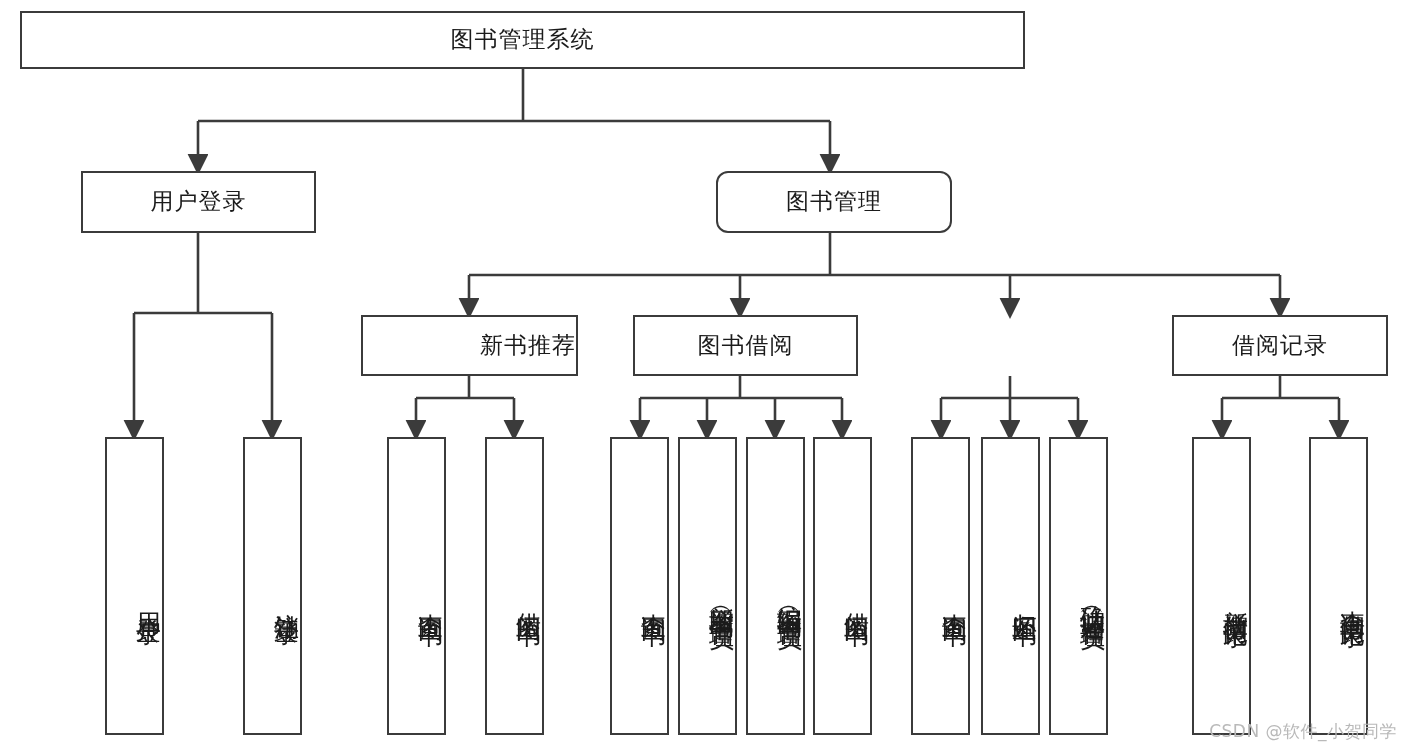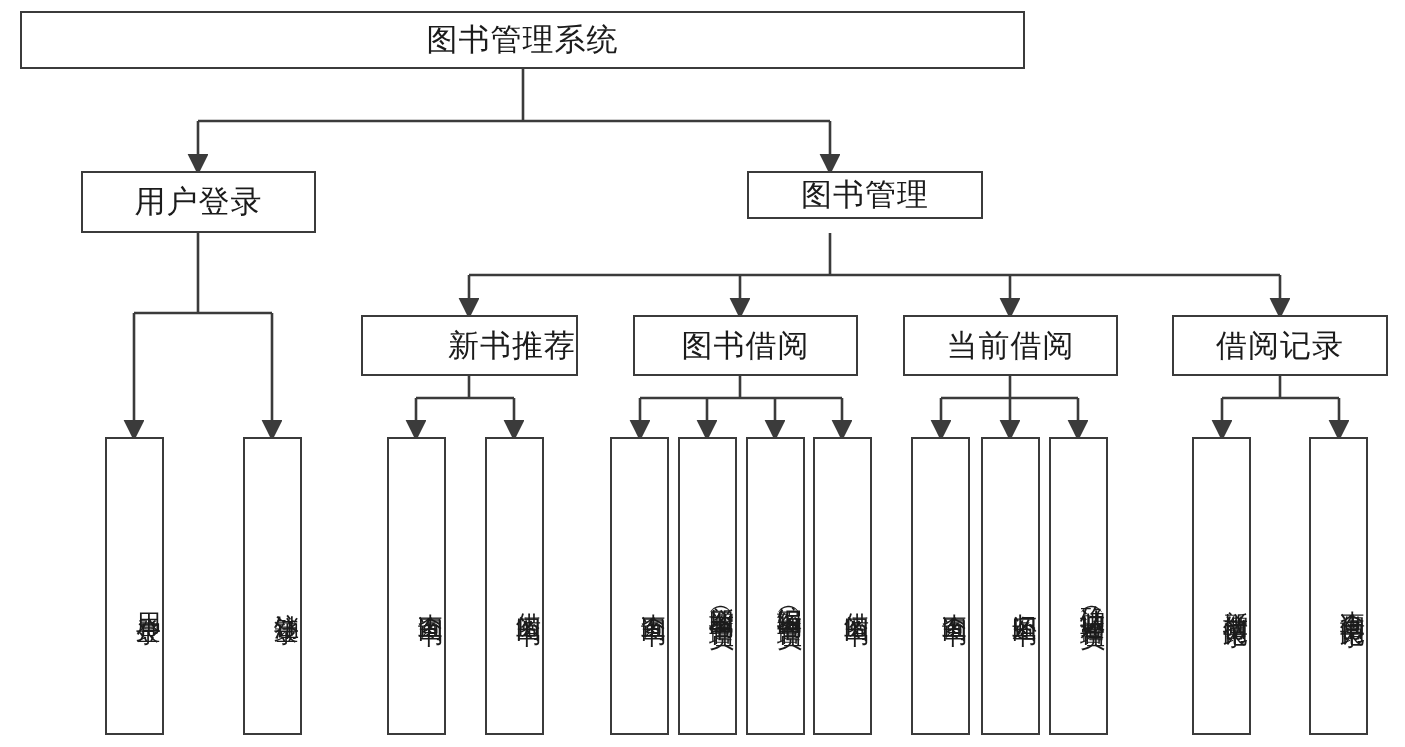--- a/index.html
+++ b/index.html
@@ -31,21 +31,21 @@
     position: absolute;
     box-sizing: border-box;
     background: #ffffff;
     border: 2px solid #3b3b3b;
     display: flex;
     align-items: center;
     justify-content: center;
     color: #1b1b1b;
   }
   .node.horiz {
-    font-size: 31px;
+    font-size: 23px;
     letter-spacing: 1px;
     line-height: 1.2;
   }
   .node.vert {
     writing-mode: vertical-rl;
     text-orientation: upright;
     font-size: 25px;
     line-height: 1.1;
     letter-spacing: 3px;
     padding-top: 26px;
@@ -126,32 +126,29 @@
     </g>
   </svg>
 
   <div class="node horiz" style="left:20px; top:11px; width:1005px; height:58px;">
     <span>图书管理系统</span>
   </div>
 
   <div class="node horiz" style="left:81px; top:171px; width:235px; height:62px;">
     <span>用户登录</span>
   </div>
-  <div class="node horiz" style="left:747px; top:171px; width:236px; height:48px;">
+  <div class="node horiz" style="left:716px; top:171px; width:236px; height:62px;border-radius:12px;">
     <span>图书管理</span>
   </div>
 
   <div class="node horiz" style="left:361px; top:315px; width:217px; height:61px;justify-content:flex-end;">
     <span>新书推荐</span>
   </div>
   <div class="node horiz" style="left:633px; top:315px; width:225px; height:61px;">
     <span>图书借阅</span>
-  </div>
-  <div class="node horiz" style="left:903px; top:315px; width:215px; height:61px;">
-    <span>当前借阅</span>
   </div>
   <div class="node horiz" style="left:1172px; top:315px; width:216px; height:61px;">
     <span>借阅记录</span>
   </div>
 
   <div class="node vert" style="left:105px; top:437px; width:59px; height:298px;">
     <span class="vlabel">用户登录</span>
   </div>
   <div class="node vert" style="left:243px; top:437px; width:59px; height:298px;">
     <span class="vlabel">注销登录</span>
@@ -187,14 +184,15 @@
     <span class="vlabel">确认归还（管理员）</span>
   </div>
 
   <div class="node vert" style="left:1192px; top:437px; width:59px; height:298px;">
     <span class="vlabel">新增借阅记录</span>
   </div>
   <div class="node vert" style="left:1309px; top:437px; width:59px; height:298px;">
     <span class="vlabel">查询借阅记录</span>
   </div>
 
+  <div id="watermark">CSDN @软件_小贺同学</div>
 
 </div>
 
 </body></html>

